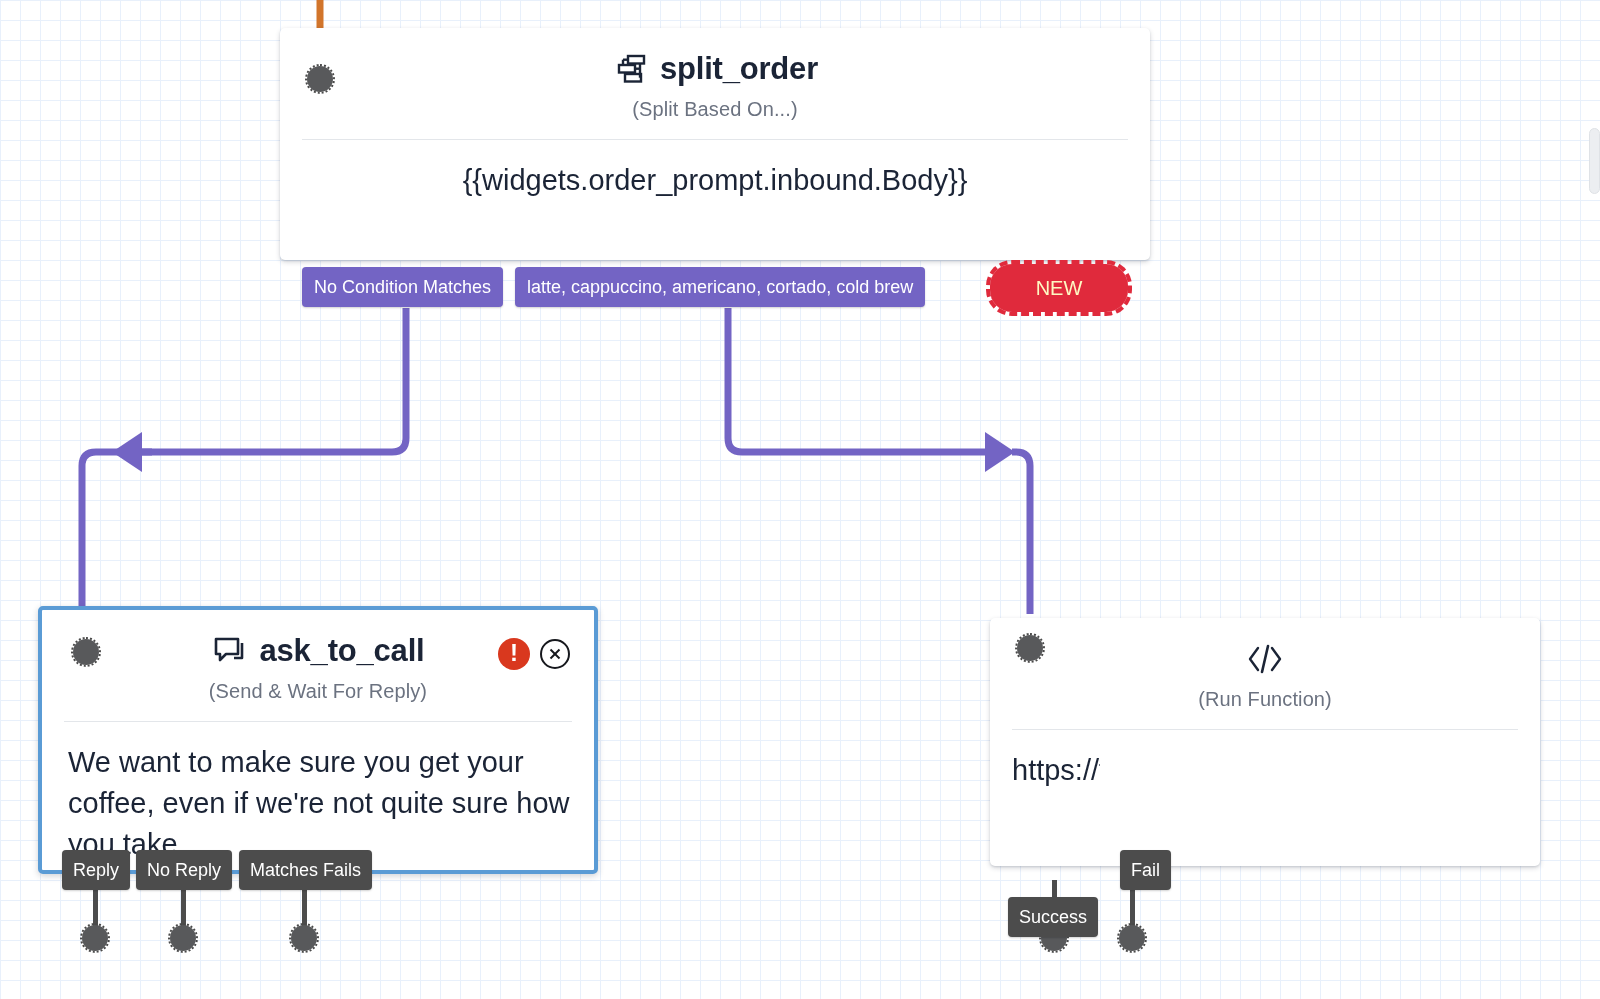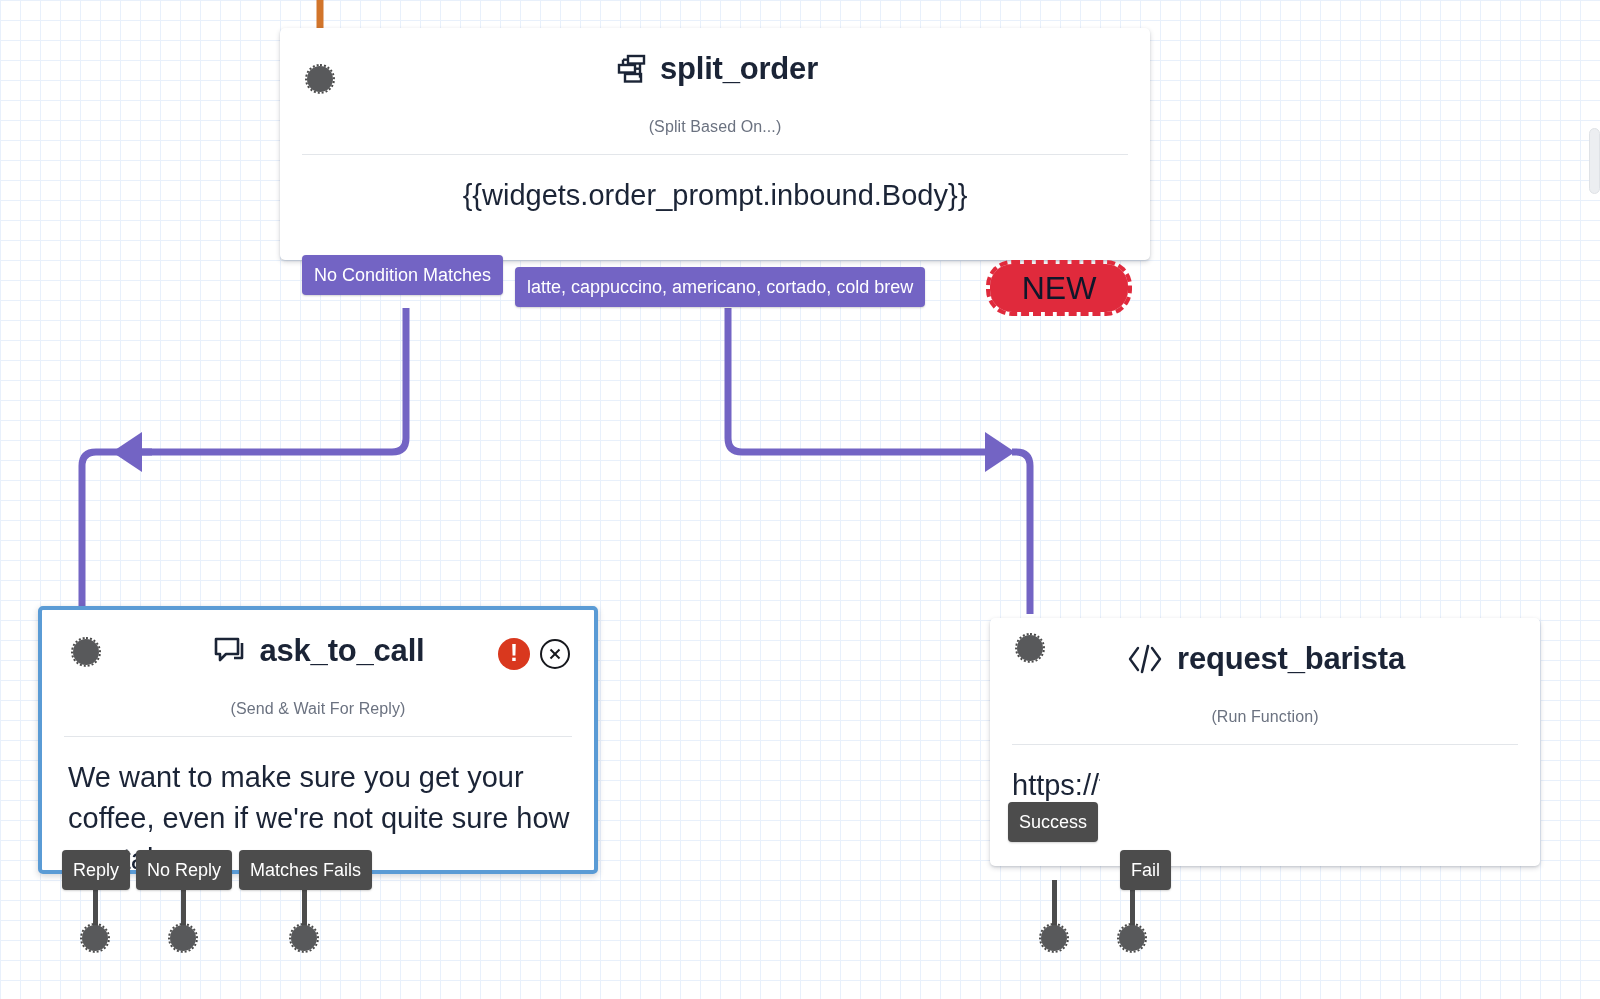--- a/index.html
+++ b/index.html
@@ -62,22 +62,22 @@
     text-align: center;
   }
   .node-title {
     font-size: 31px;
     font-weight: 700;
     color: #1b2436;
     letter-spacing: -0.2px;
     white-space: nowrap;
   }
   .node-subtitle {
-    margin-top: 28px;
-    font-size: 16px;
+    margin-top: 8px;
+    font-size: 20px;
     color: #6b7280;
     letter-spacing: 0.1px;
   }
   .node-divider {
     margin: 18px 22px 0 22px;
     height: 1px;
     background: #e3e6ea;
   }
   .node-body {
     padding: 20px 22px 0 22px;
@@ -158,22 +158,22 @@
     border: 2px dotted #4a4a4a;
     background-clip: padding-box;
     z-index: 6;
   }
 
   
   .new-btn {
     position: absolute;
     display: flex; align-items: center; justify-content: center;
     background: #e02a3c;
-    color: #0f172a;
-    font-size: 32px;
+    color: #fef9c3;
+    font-size: 20px;
     border-radius: 26px;
     border: 4px dashed #e02a3c;
     background-clip: padding-box;
     box-shadow: inset 0 0 0 3px #ffffff;
     cursor: pointer;
     z-index: 12;
   }
   .new-btn-inner {
     width: 100%; height: 100%;
     background: #e02a3c;
@@ -231,21 +231,21 @@
         <span class="node-title">split_order</span>
       </div>
       <div class="node-subtitle">(Split Based On...)</div>
     </div>
 
     <div class="node-divider"></div>
 
     <div class="node-body center">{{widgets.order_prompt.inbound.Body}}</div>
   </div>
 
-  <div class="pill purple" style="left:302px; top:255px;">No Condition Matches</div>
+  <div class="pill purple" style="left:302px; top:267px;">No Condition Matches</div>
   <div class="pill purple" style="left:515px; top:267px;">latte, cappuccino, americano, cortado, cold brew</div>
 
   <div class="new-btn" style="left:986px; top:260px; width:146px; height:56px;">
     <div class="new-btn-inner">
       <span>NEW</span>
     </div>
   </div>
 
   <div class="node selected" style="left:38px; top:606px; width:560px; height:268px;">
 
@@ -299,34 +299,33 @@
 
     <div class="node-head">
       <div class="node-title-row">
         <span class="icon">
           <svg width="40" height="36" viewBox="0 0 40 36">
             <path d="M13,7 L5,18 L13,29" fill="none" stroke="#1b2436" stroke-width="2.4" stroke-linecap="round" stroke-linejoin="round"></path>
             <path d="M27,7 L35,18 L27,29" fill="none" stroke="#1b2436" stroke-width="2.4" stroke-linecap="round" stroke-linejoin="round"></path>
             <line x1="23" y1="5" x2="17" y2="31" stroke="#1b2436" stroke-width="2.6" stroke-linecap="round"></line>
           </svg>
         </span>
-        <span class="node-title">request_barista</span>
       </div>
       <div class="node-subtitle">(Run Function)</div>
     </div>
 
     <div class="node-divider"></div>
 
     <div class="node-body clip" style="padding-left:22px; width:110px;">https://f</div>
   </div>
 
   <div class="stem" style="left:1052px; top:880px; height:50px;"></div>
   <div class="stem" style="left:1130px; top:880px; height:50px;"></div>
 
   <div class="endpoint" style="left:1039px; top:923px;"></div>
   <div class="endpoint" style="left:1117px; top:923px;"></div>
 
-  <div class="pill gray" style="left:1008px; top:802px;">Success</div>
+  <div class="pill gray" style="left:1008px; top:897px;">Success</div>
   <div class="pill gray" style="left:1120px; top:850px;">Fail</div>
 
   <div class="scroll-thumb" style="right:0px; top:128px; width:11px; height:66px;"></div>
 
 </div>
 
 </body></html>

